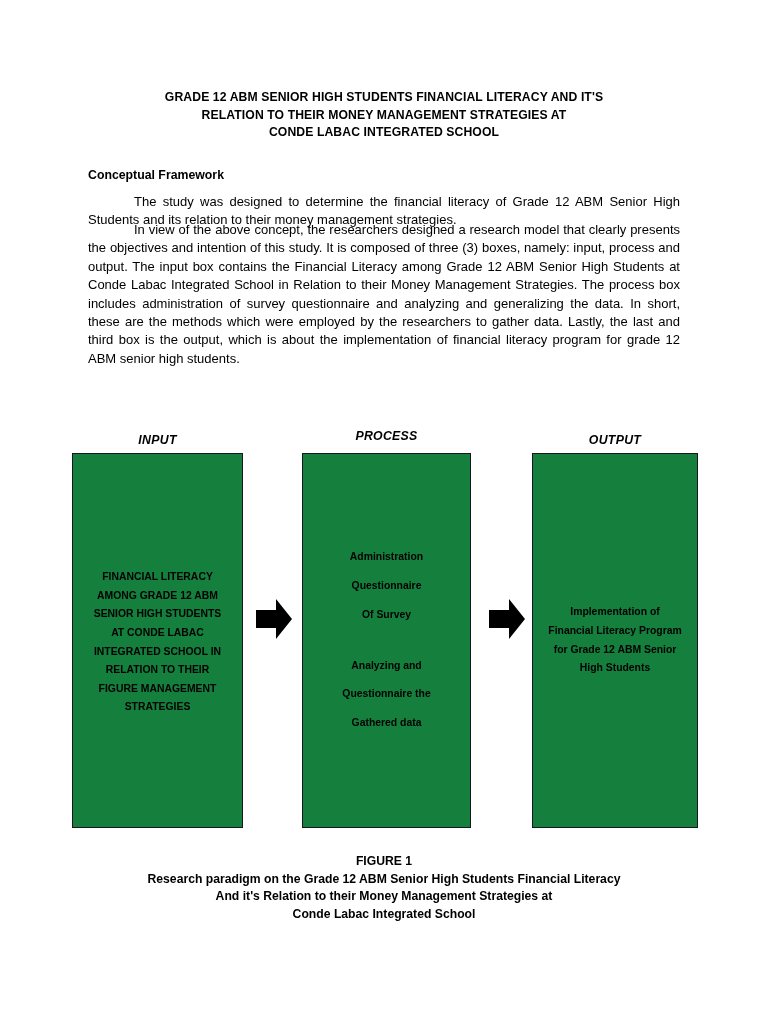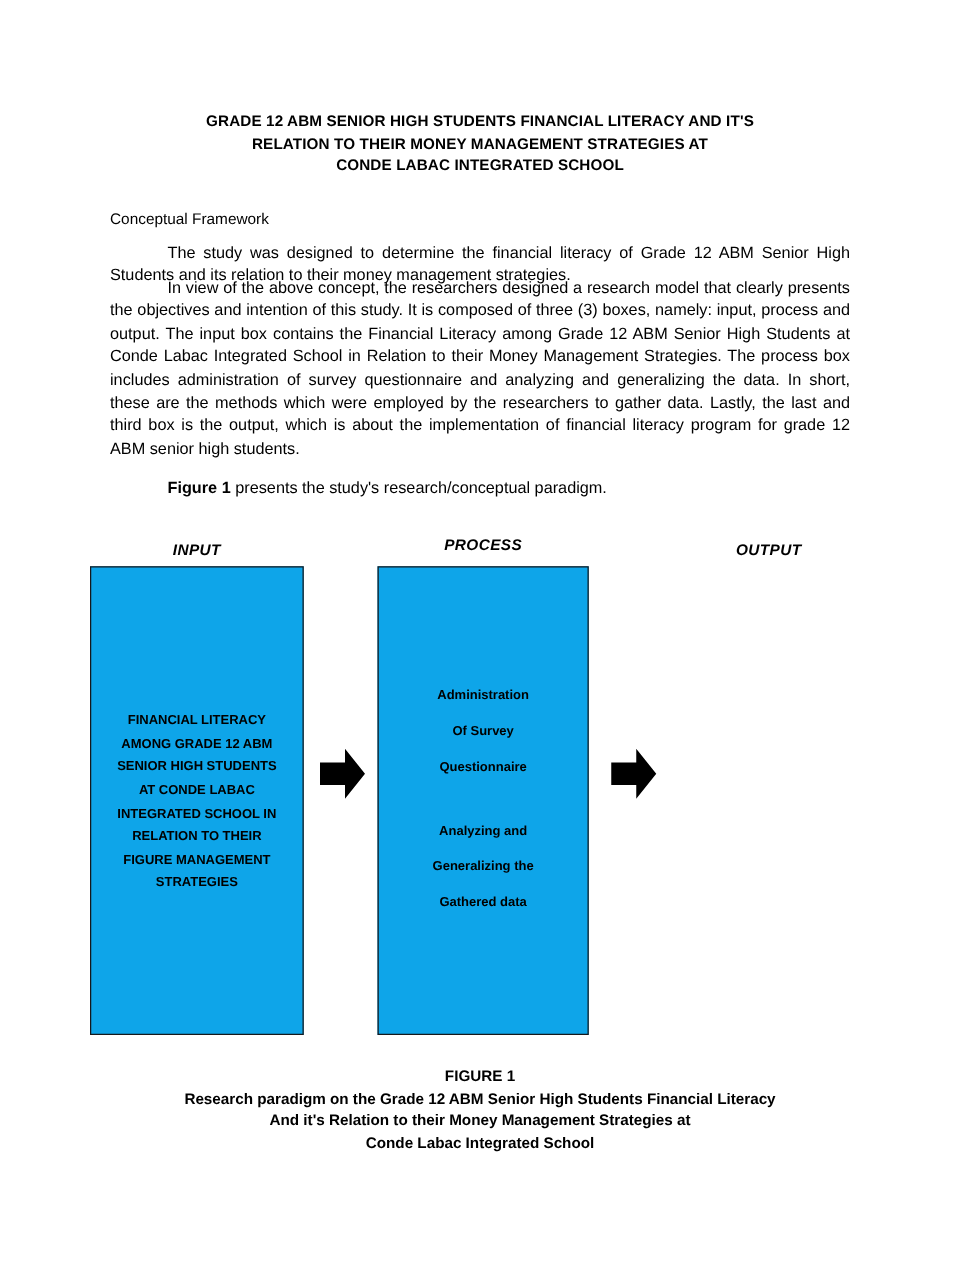--- a/index.html
+++ b/index.html
@@ -35,21 +35,21 @@
     line-height: 17.5px;
     letter-spacing: 0.1px;
   }
 
   
   .section-heading {
     position: absolute;
     left: 88px;
     top: 168px;
     font-size: 12.3px;
-    font-weight: normal;
+    font-weight: bold;
   }
 
   
   .para {
     position: absolute;
     left: 88px;
     width: 592px;
     font-size: 13px;
     line-height: 18.4px;
     text-align: justify;
@@ -77,21 +77,21 @@
     text-align: center;
     letter-spacing: 0.3px;
     font-style: italic;
   }
   .hdr-input   { left: 72px;  top: 433px; width: 171px; }
   .hdr-process { left: 302px; top: 429px; width: 169px; }
   .hdr-output  { left: 532px; top: 433px; width: 166px; }
 
   .flow-box {
     position: absolute;
-    background: #0ea5e9;
+    background: #15803d;
     border: 1.6px solid #15181c;
     box-sizing: border-box;
     top: 453px;
     height: 375px;
     display: flex;
     flex-direction: column;
     justify-content: center;
     align-items: center;
   }
   .box-input   { left: 72px;  width: 171px; }
@@ -148,23 +148,20 @@
   <div class="section-heading">Conceptual Framework</div>
 
   <div class="para para-1">
     <span class="indent"></span><span>The study was designed to determine the financial literacy of Grade 12 ABM Senior High Students and its relation to their money management strategies.</span>
   </div>
 
   <div class="para para-2">
     <span class="indent"></span><span>In view of the above concept, the researchers designed a research model that clearly presents the objectives and intention of this study. It is composed of three (3) boxes, namely: input, process and output. The input box contains the Financial Literacy among Grade 12 ABM Senior High Students at Conde Labac Integrated School in Relation to their Money Management Strategies. The process box includes administration of survey questionnaire and analyzing and generalizing the data. In short, these are the methods which were employed by the researchers to gather data. Lastly, the last and third box is the output, which is about the implementation of financial literacy program for grade 12 ABM senior high students.</span>
   </div>
 
-  <div class="para para-3">
-    <span class="indent"></span><b>Figure 1</b><span> presents the study's research/conceptual paradigm.</span>
-  </div>
 
   <div class="diagram">
 
     <div class="col-header hdr-input">INPUT</div>
     <div class="col-header hdr-process">PROCESS</div>
     <div class="col-header hdr-output">OUTPUT</div>
 
     <div class="flow-box box-input">
       <div class="box-text">
         <div>FINANCIAL LITERACY</div>
@@ -174,29 +171,37 @@
         <div>INTEGRATED SCHOOL IN</div>
         <div>RELATION TO THEIR</div>
         <div>FIGURE MANAGEMENT</div>
         <div>STRATEGIES</div>
       </div>
     </div>
 
     <div class="flow-box box-process">
       <div class="box-text">
         <div>Administration</div>
+        <div>Questionnaire</div>
         <div>Of Survey</div>
-        <div>Questionnaire</div>
         <div class="group-gap"></div>
         <div>Analyzing and</div>
-        <div>Generalizing the</div>
+        <div>Questionnaire the</div>
         <div>Gathered data</div>
       </div>
     </div>
 
+    <div class="flow-box box-output">
+      <div class="box-text">
+        <div>Implementation of</div>
+        <div>Financial Literacy Program</div>
+        <div>for Grade 12 ABM Senior</div>
+        <div>High Students</div>
+      </div>
+    </div>
 
     <div class="arrow arrow-1">
       <svg viewBox="0 0 40 44" xmlns="http://www.w3.org/2000/svg" aria-hidden="true">
         <path d="M2 13 H22 V2 L38 22 L22 42 V31 H2 Z" fill="#000000"></path>
       </svg>
     </div>
 
     <div class="arrow arrow-2">
       <svg viewBox="0 0 40 44" xmlns="http://www.w3.org/2000/svg" aria-hidden="true">
         <path d="M2 13 H22 V2 L38 22 L22 42 V31 H2 Z" fill="#000000"></path>

